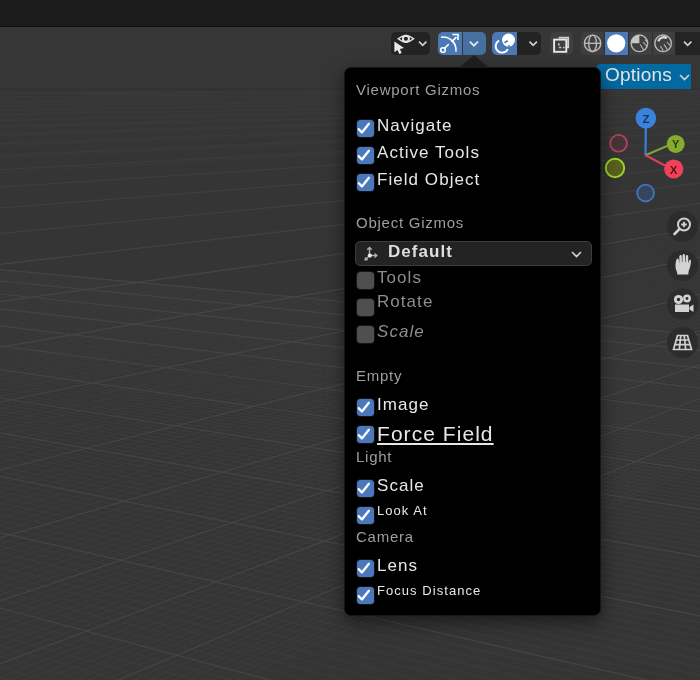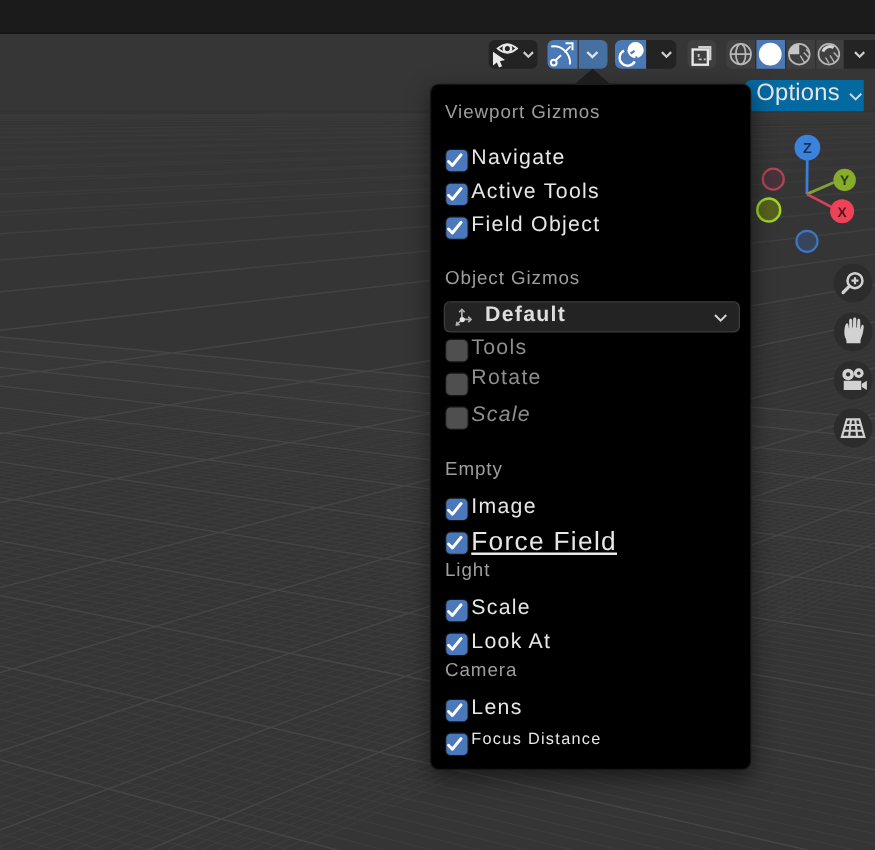--- a/index.html
+++ b/index.html
@@ -173,21 +173,21 @@
         <svg width="17" height="17" viewBox="0 0 17 17" style="position:absolute;left:0;top:0">
           <path d="M1.8 9.2 L4.9 12.4 L11.9 3.8" stroke="#fff" stroke-width="2.3" fill="none" stroke-linecap="round" stroke-linejoin="round"></path>
         </svg>
       </div>
       <div style="position:absolute;left:32px;top:408px;font-size:17px;letter-spacing:1.05px;color:#e7e7e7;">Scale</div>
       <div style="position:absolute;left:12px;top:438.5px;width:17px;height:17px;background:#4a78bb;border-radius:3.5px;box-shadow:0 0 0 1px #161616;box-sizing:border-box;">
         <svg width="17" height="17" viewBox="0 0 17 17" style="position:absolute;left:0;top:0">
           <path d="M1.8 9.2 L4.9 12.4 L11.9 3.8" stroke="#fff" stroke-width="2.3" fill="none" stroke-linecap="round" stroke-linejoin="round"></path>
         </svg>
       </div>
-      <div style="position:absolute;left:32px;top:435px;font-size:17px;letter-spacing:1.05px;color:#e7e7e7;">Look At</div>
+      <div style="position:absolute;left:32px;top:435px;font-size:13px;letter-spacing:1.05px;color:#e7e7e7;">Look At</div>
       <div style="position:absolute;left:12px;top:491.5px;width:17px;height:17px;background:#4a78bb;border-radius:3.5px;box-shadow:0 0 0 1px #161616;box-sizing:border-box;">
         <svg width="17" height="17" viewBox="0 0 17 17" style="position:absolute;left:0;top:0">
           <path d="M1.8 9.2 L4.9 12.4 L11.9 3.8" stroke="#fff" stroke-width="2.3" fill="none" stroke-linecap="round" stroke-linejoin="round"></path>
         </svg>
       </div>
       <div style="position:absolute;left:32px;top:488px;font-size:17px;letter-spacing:1.05px;color:#e7e7e7;">Lens</div>
       <div style="position:absolute;left:12px;top:518.5px;width:17px;height:17px;background:#4a78bb;border-radius:3.5px;box-shadow:0 0 0 1px #161616;box-sizing:border-box;">
         <svg width="17" height="17" viewBox="0 0 17 17" style="position:absolute;left:0;top:0">
           <path d="M1.8 9.2 L4.9 12.4 L11.9 3.8" stroke="#fff" stroke-width="2.3" fill="none" stroke-linecap="round" stroke-linejoin="round"></path>
         </svg>

